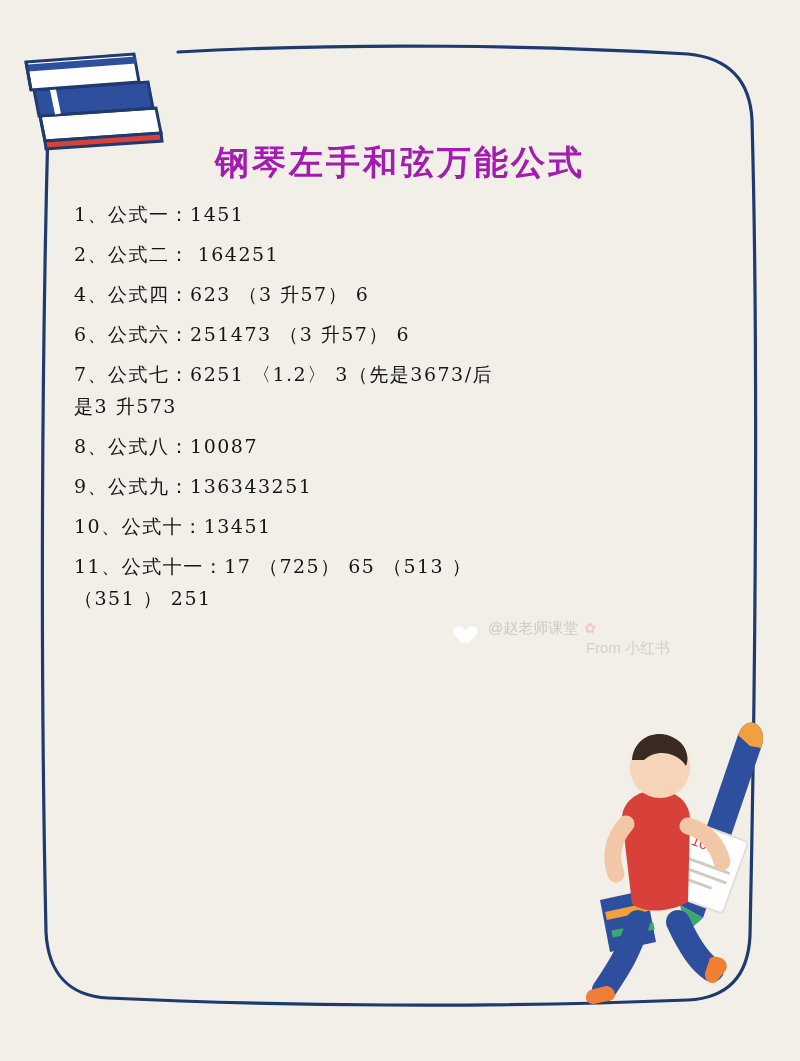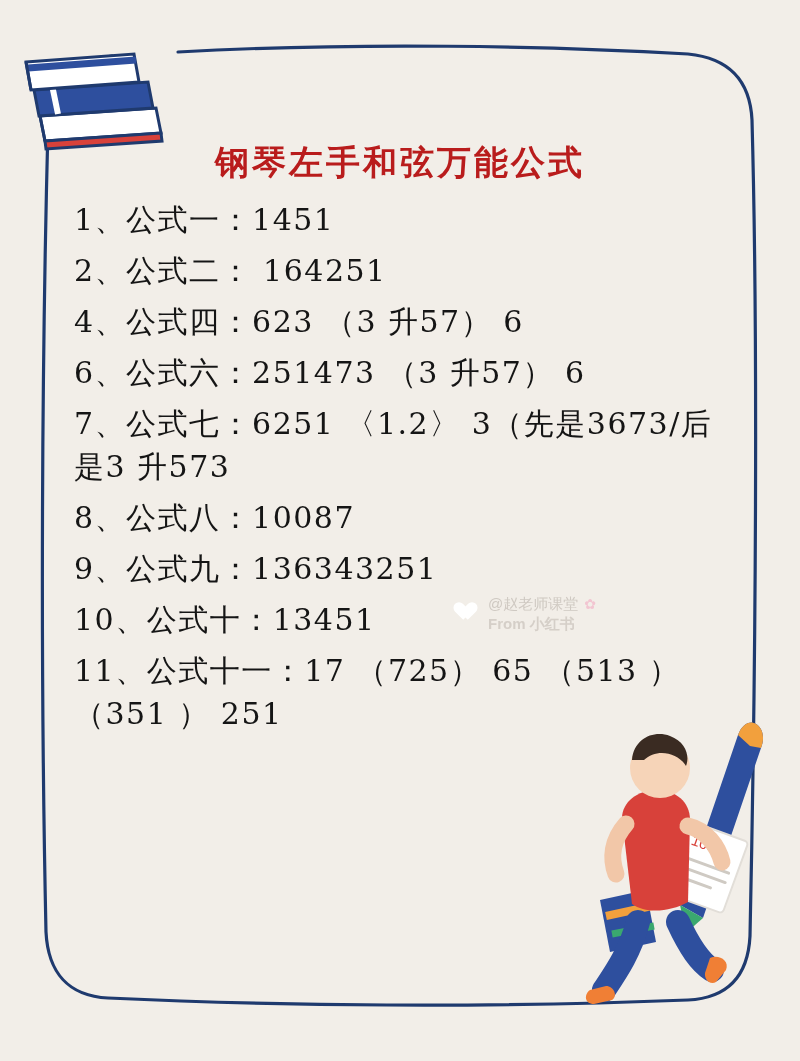--- a/index.html
+++ b/index.html
@@ -43,54 +43,55 @@
   }
   
   .title {
     position: absolute;
     left: 0;
     right: 0;
     top: 140px;
     text-align: center;
     font-size: 34px;
     letter-spacing: 3px;
-    color: #b91c1c;
+    color: #a21caf;
     font-weight: bold;
     font-family: Liberation Serif, serif;
   }
   
   .content {
     position: absolute;
     left: 74px;
     top: 205px;
     width: 650px;
   }
   .line {
-    font-size: 30px;
+    font-size: 19px;
     color: #151515;
     line-height: 1.0;
     margin-bottom: 21px;
     letter-spacing: 1.5px;
     font-family: "DejaVu Serif", "Liberation Serif", serif;
     white-space: pre-wrap;
   }
   .line.cont {
     margin-top: -8px;
   }
   
   .watermark {
     position: absolute;
     left: 460px;
-    top: 594px;
+    top: 618px;
     width: 210px;
     color: #cfc9c2;
     font-family: "Liberation Sans", sans-serif;
     font-size: 15px;
     line-height: 1.35;
     pointer-events: none;
+    text-align: right;
   }
   .watermark .wm-row {
     display: flex;
     align-items: center;
     gap: 6px;
   }
   .wm-heart {
     width: 22px;
     height: 20px;
     position: relative;
@@ -117,21 +118,20 @@
     transform-origin: 0 100%;
   }
   .wm-flower {
     display: inline-block;
     color: #f2c5d1;
     font-size: 14px;
   }
   .wm-sub {
     padding-left: 28px;
     color: #d5cfc8;
-    font-weight: bold;
   }
   
   .student {
     position: absolute;
     left: 560px;
     top: 690px;
     width: 240px;
     height: 330px;
   }
   .student svg { display:block; width:100%; height:100%; }

